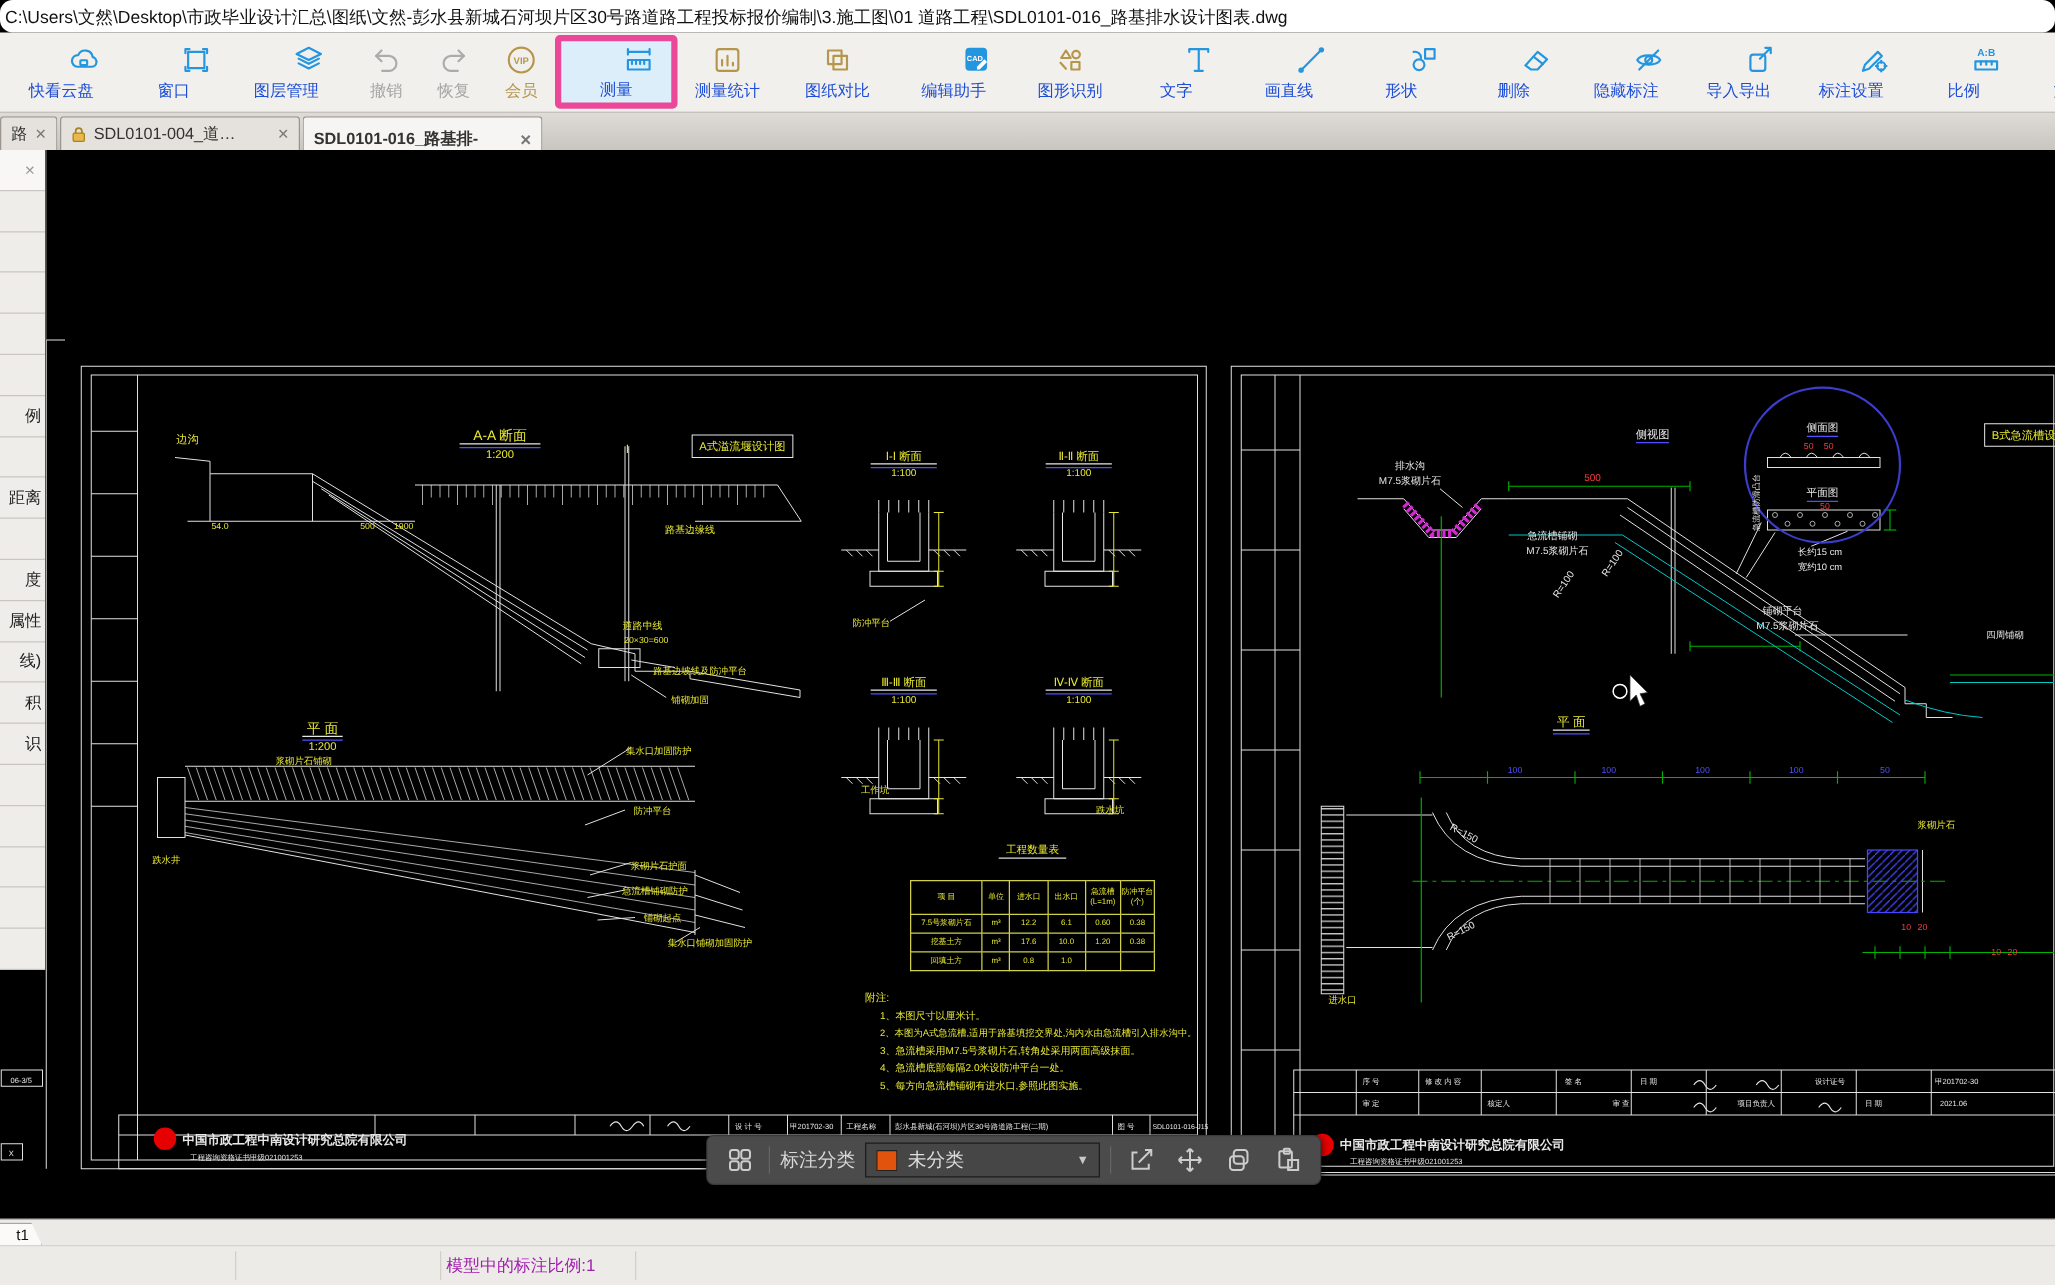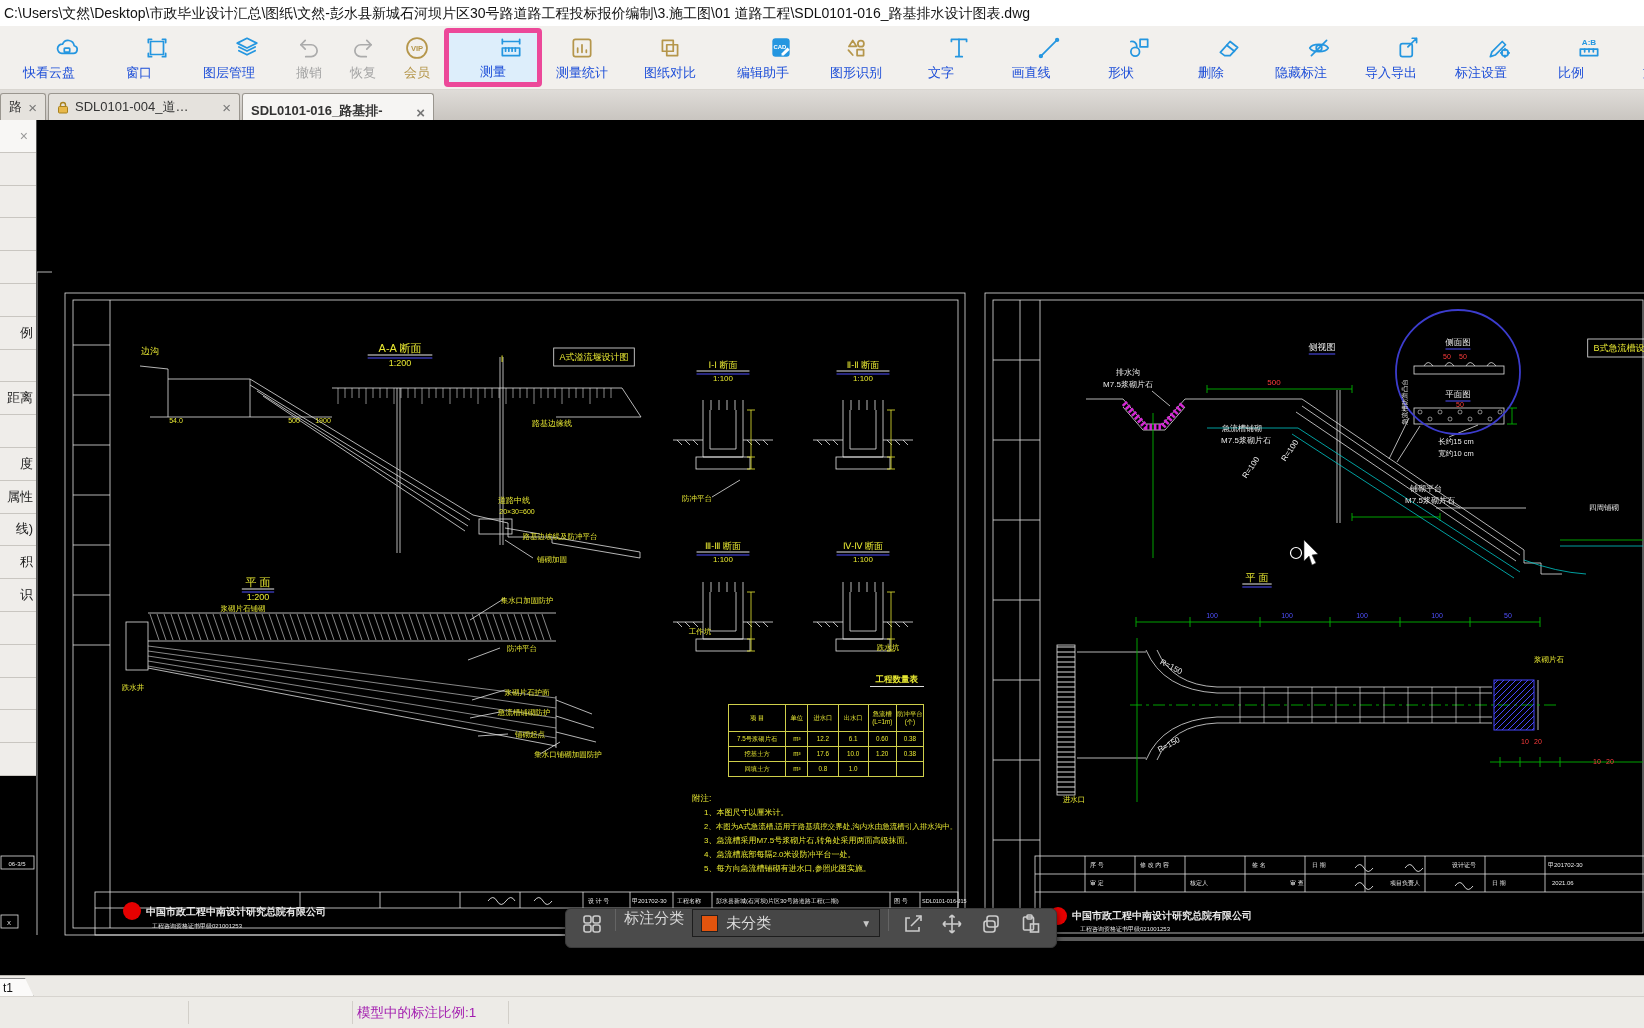--- a/index.html
+++ b/index.html
@@ -1,19 +1,19 @@
 <!DOCTYPE html>
 <html><head>
 <meta charset="utf-8">
 <style>
   html,body{margin:0;padding:0;}
   body{width:1644px;height:1028px;position:relative;overflow:hidden;background:#000;
        font-family:"Liberation Sans",sans-serif;-webkit-font-smoothing:antialiased;}
   .pathbar{position:absolute;left:0;top:0;width:100%;height:26px;background:#fff;color:#111;
-       font-size:14px;line-height:26px;padding-left:4px;box-sizing:border-box;white-space:nowrap;overflow:hidden;}
+       font-size:14px;line-height:26px;padding-left:4px;box-sizing:border-box;white-space:nowrap;overflow:hidden;border-radius:10px;}
   .toolbar{position:absolute;left:0;top:26px;width:100%;height:64px;background:#f2f0ed;
        border-bottom:1px solid #d9d6d1;display:flex;align-items:stretch;padding-left:4px;
        box-sizing:border-box;overflow:hidden;}
   .tbtn{display:flex;flex-direction:column;align-items:center;justify-content:center;
        padding:1px 13px;margin:2px 0;border-radius:4px;border:1px solid transparent;}
   .tbtn .tico{height:30px;display:flex;align-items:center;justify-content:center;}
   .tbtn .tico svg{width:26px;height:26px;}
   .tbtn .tlabel{font-size:13px;color:#1d4ed8;white-space:nowrap;margin-top:1px;}
   .tbtn.c-blue .tico{color:#2496e0;margin-left:36px;}
   .tbtn.c-gold .tico{color:#b5964b;}
@@ -33,38 +33,38 @@
   .tab .lock{margin-right:6px;display:flex;}
   .canvas{position:absolute;left:0;top:120px;width:1644px;height:855px;background:#000;}
   svg.cad{position:absolute;left:0;top:0;}
   svg.cad text{font-family:"Liberation Sans",sans-serif;}
   .sidebar{position:absolute;left:0;top:0;width:37px;height:656px;background:#efedea;
        border-right:1px solid #555;display:flex;flex-direction:column;box-sizing:border-box;}
   .srow{flex:1;border-bottom:1px solid #c9c6c1;font-size:13px;color:#222;display:flex;
        align-items:center;justify-content:flex-end;padding-right:3px;overflow:hidden;white-space:nowrap;}
   .srow.close-row{background:#f8f7f5;color:#999;font-size:14px;padding-right:8px;}
   .qty{position:absolute;left:728px;top:554px;width:196px;color:#e8e832;}
-  .qty .qtitle{text-align:right;margin-bottom:18px;font-size:8.5px;font-weight:bold;}
+  .qty .qtitle{text-align:center;margin-bottom:18px;font-size:8.5px;}
   .qty .qtitle span{border-bottom:1px solid #dcdcdc;padding:0 6px 2px;}
   .qty table{border-collapse:collapse;width:100%;table-layout:fixed;}
   .qty td{border:1px solid #cfcf4a;padding:1px 0;text-align:center;font-size:6.3px;
        white-space:pre-line;line-height:1.25;overflow:hidden;}
   .annotbar{position:absolute;left:565px;top:908px;width:492px;height:40px;background:#4b4b4b;
-       border:1px solid #3a3a3a;border-radius:6px;display:flex;gap:8px;
+       border:1px solid #3a3a3a;border-radius:6px;display:flex;align-items:center;gap:8px;
        padding:0 10px;box-sizing:border-box;box-shadow:0 2px 6px rgba(0,0,0,.6);}
   .annotbar svg{display:block;}
   .adivider{width:1px;height:22px;background:#646464;}
   .alabel{color:#d9d9d9;font-size:15px;white-space:nowrap;}
   .adropdown{flex:0 0 188px;height:28px;border:1px solid #1d1d1d;background:#464646;display:flex;
        align-items:center;padding:0 8px;gap:8px;color:#ddd;font-size:15px;box-sizing:border-box;}
   .swatch{width:15px;height:15px;border:1px solid #222;flex:0 0 auto;}
   .caret{margin-left:auto;color:#c8c8c8;font-size:10px;}
   .aicon{width:36px;height:30px;display:flex;align-items:center;justify-content:center;color:#cccccc;}
   .layoutstrip{position:absolute;left:0;top:975px;width:100%;height:21px;background:#eceae6;
-       border-top:1px solid #b8b5af;box-sizing:border-box;}
+       border-top:1px solid #b8b5af;box-sizing:border-box;text-align:center;}
   .sheettab{position:absolute;left:0;top:2px;width:34px;height:19px;background:#fbfaf9;
        border-top:1px solid #888;border-right:1px solid #888;font-size:12px;color:#111;
        padding-left:3px;box-sizing:border-box;line-height:18px;
        clip-path:polygon(0 0,calc(100% - 9px) 0,100% 100%,0 100%);}
   .statusbar{position:absolute;left:0;top:996px;width:100%;height:32px;background:#edebe7;
        border-top:1px solid #d7d4cf;box-sizing:border-box;font-size:13.5px;color:#a21caf;}
   .sdiv{position:absolute;top:4px;bottom:4px;width:1px;background:#d2cfc9;}
   .stext{position:absolute;left:357px;top:0;line-height:31px;}
 </style>
 </head>

